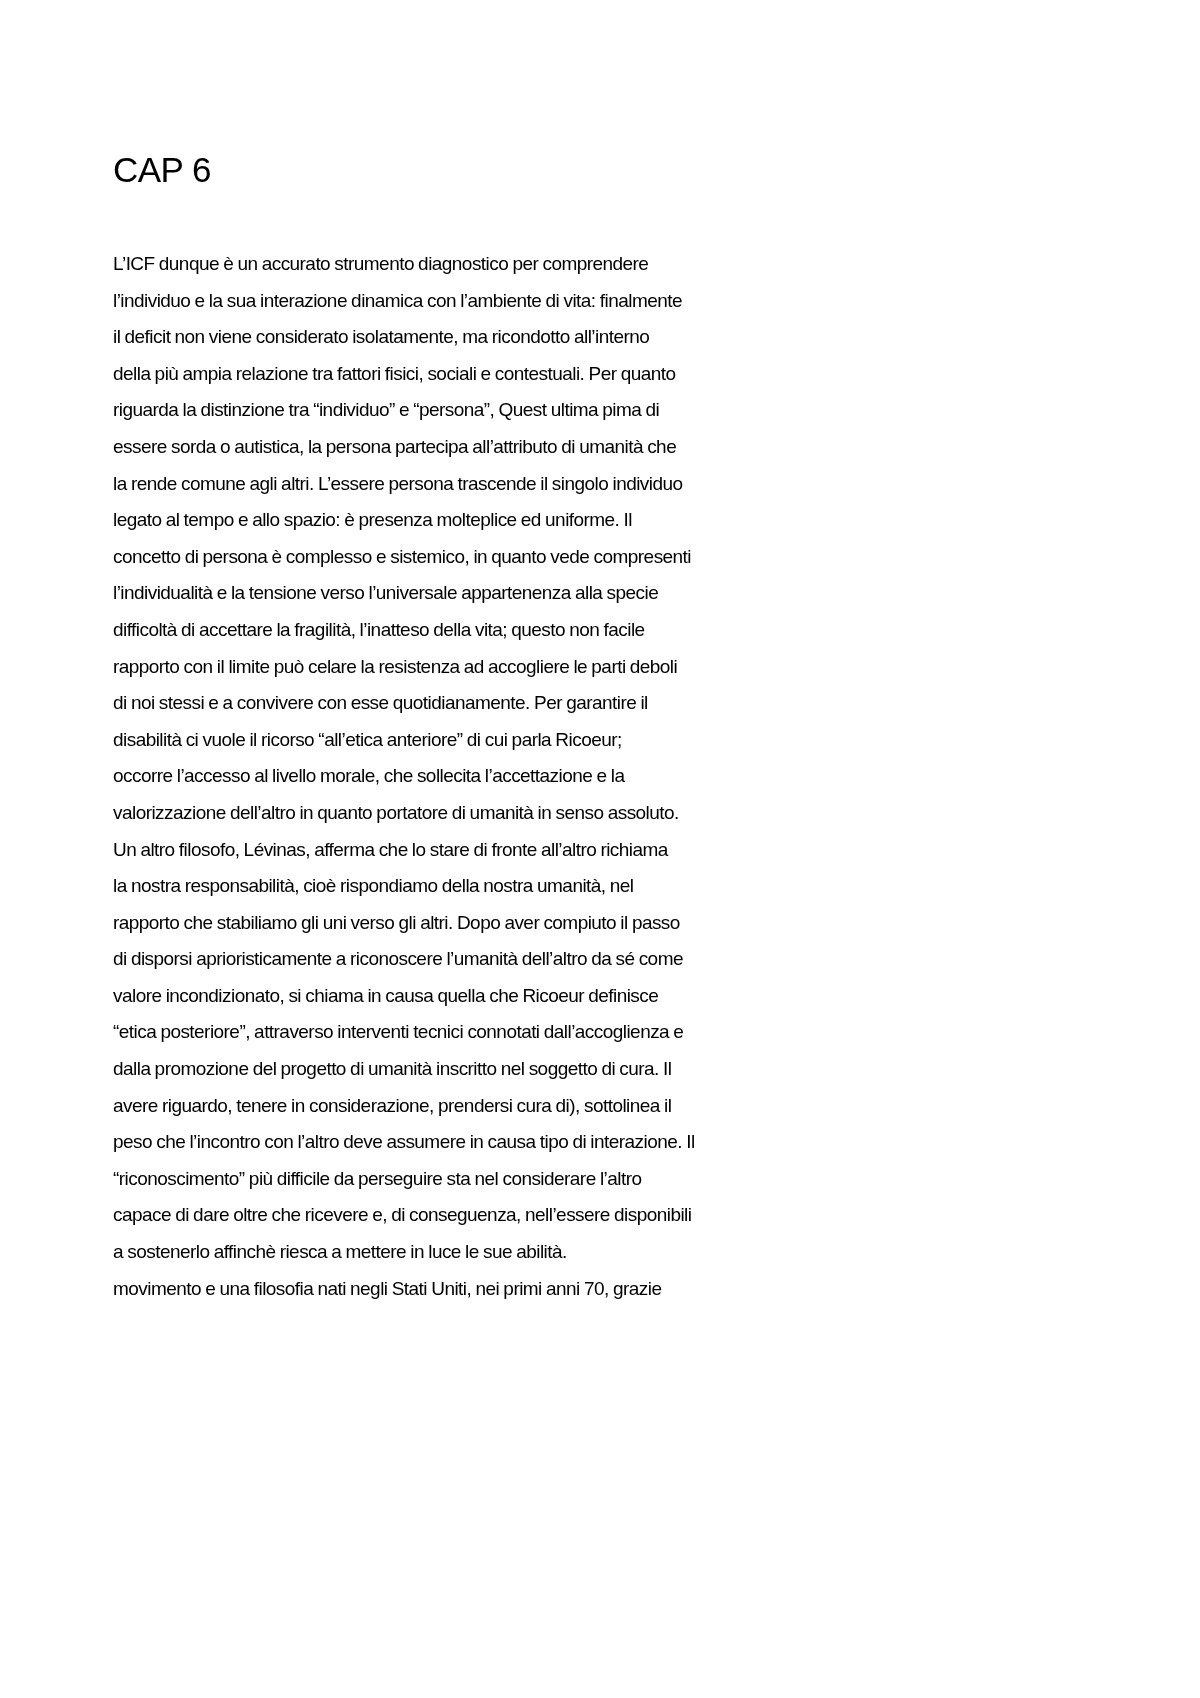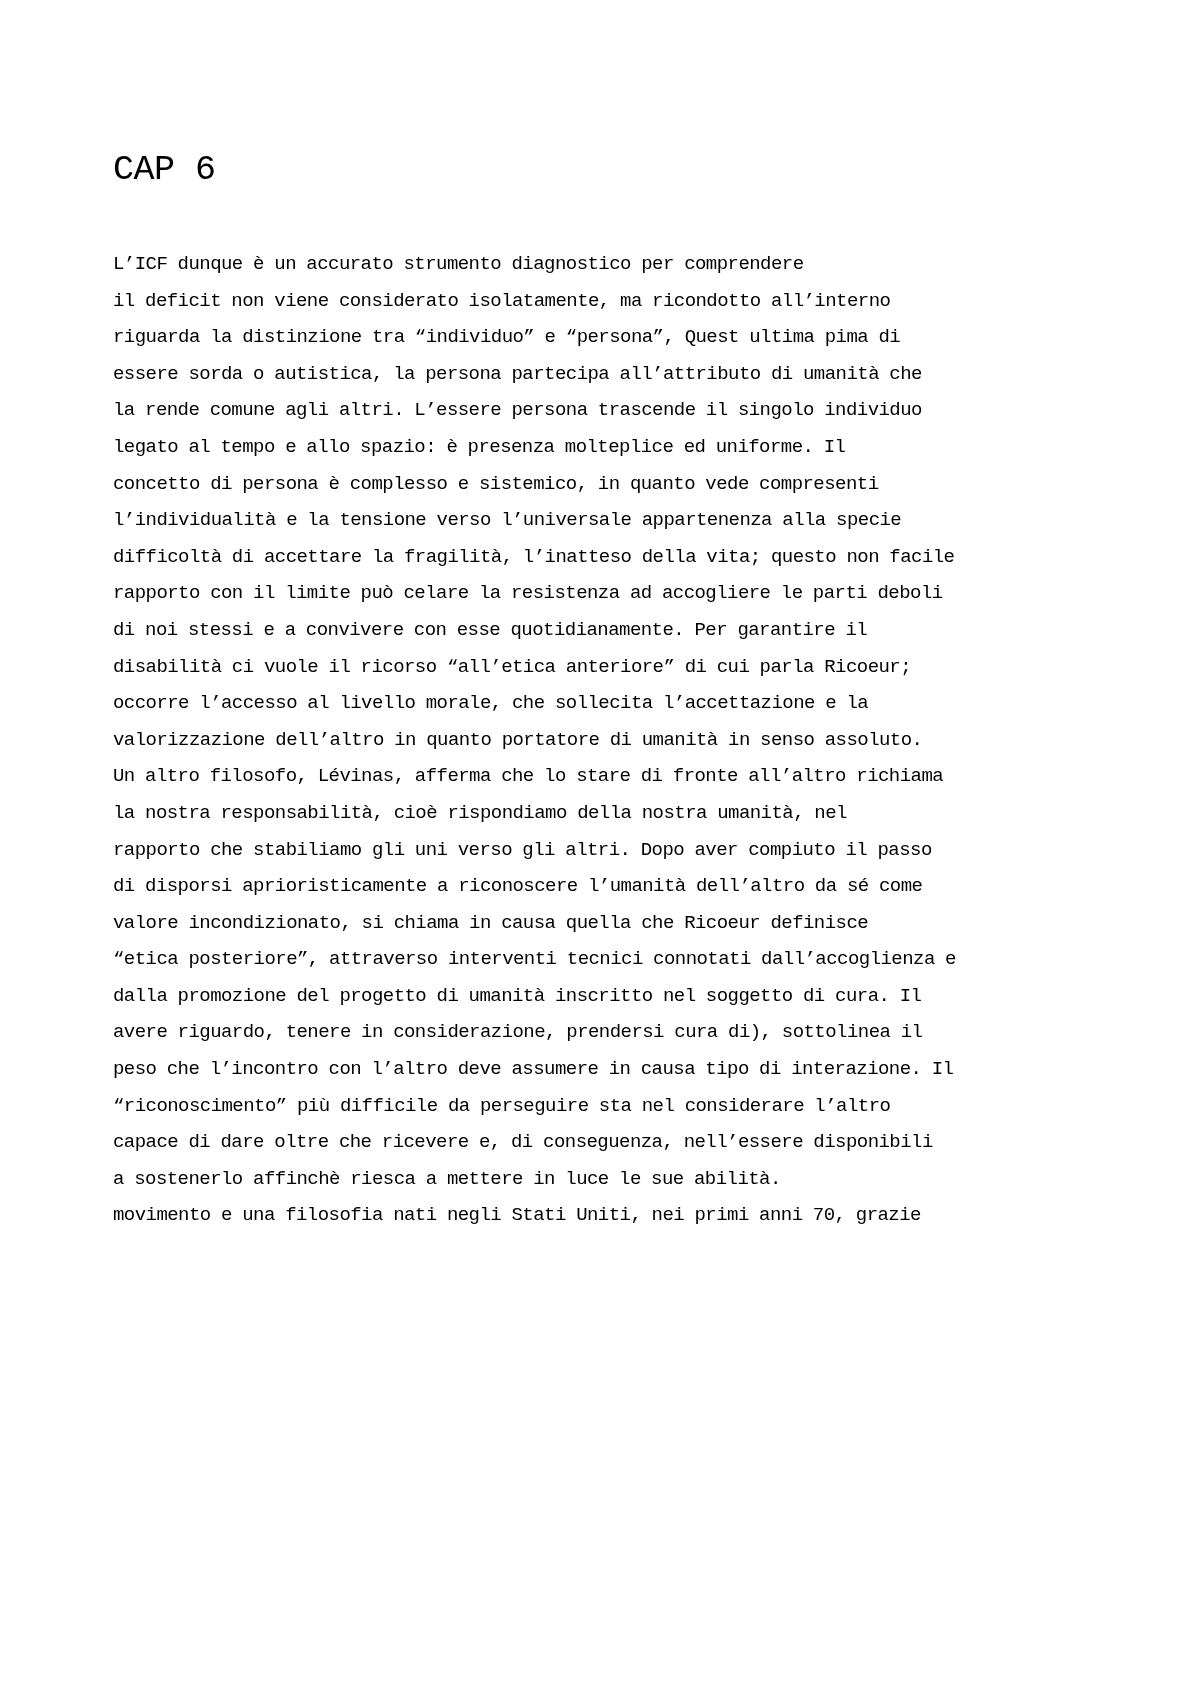--- a/index.html
+++ b/index.html
@@ -15,21 +15,20 @@
       color: #000000;
       font-family: "Liberation Sans", "DejaVu Sans", sans-serif;
     }
     .page {
       position: absolute;
       left: 0;
       top: 0;
       width: 1200px;
       height: 1698px;
       background: #ffffff;
-      font-family: Liberation Mono, monospace;
     }
     .heading {
       position: absolute;
       left: 113px;
       top: 148px;
       font-size: 35px;
       line-height: 44px;
       letter-spacing: -0.5px;
       white-space: nowrap;
     }
@@ -50,21 +49,23 @@
     }
   </style>
 </head>
 <body>
 
 <div class="page">
   <div class="heading">CAP 6</div>
 
   <div class="body-text">
     <span class="line">L’ICF dunque è un accurato strumento diagnostico per comprendere</span>
+    <span class="line">l’individuo e la sua interazione dinamica con l’ambiente di vita: finalmente</span>
     <span class="line">il deficit non viene considerato isolatamente, ma ricondotto all’interno</span>
+    <span class="line">della più ampia relazione tra fattori fisici, sociali e contestuali. Per quanto</span>
     <span class="line">riguarda la distinzione tra “individuo” e “persona”, Quest ultima pima di</span>
     <span class="line">essere sorda o autistica, la persona partecipa all’attributo di umanità che</span>
     <span class="line">la rende comune agli altri. L’essere persona trascende il singolo individuo</span>
     <span class="line">legato al tempo e allo spazio: è presenza molteplice ed uniforme. Il</span>
     <span class="line">concetto di persona è complesso e sistemico, in quanto vede compresenti</span>
     <span class="line">l’individualità e la tensione verso l’universale appartenenza alla specie</span>
     <span class="line">difficoltà di accettare la fragilità, l’inatteso della vita; questo non facile</span>
     <span class="line">rapporto con il limite può celare la resistenza ad accogliere le parti deboli</span>
     <span class="line">di noi stessi e a convivere con esse quotidianamente. Per garantire il</span>
     <span class="line">disabilità ci vuole il ricorso “all’etica anteriore” di cui parla Ricoeur;</span>

